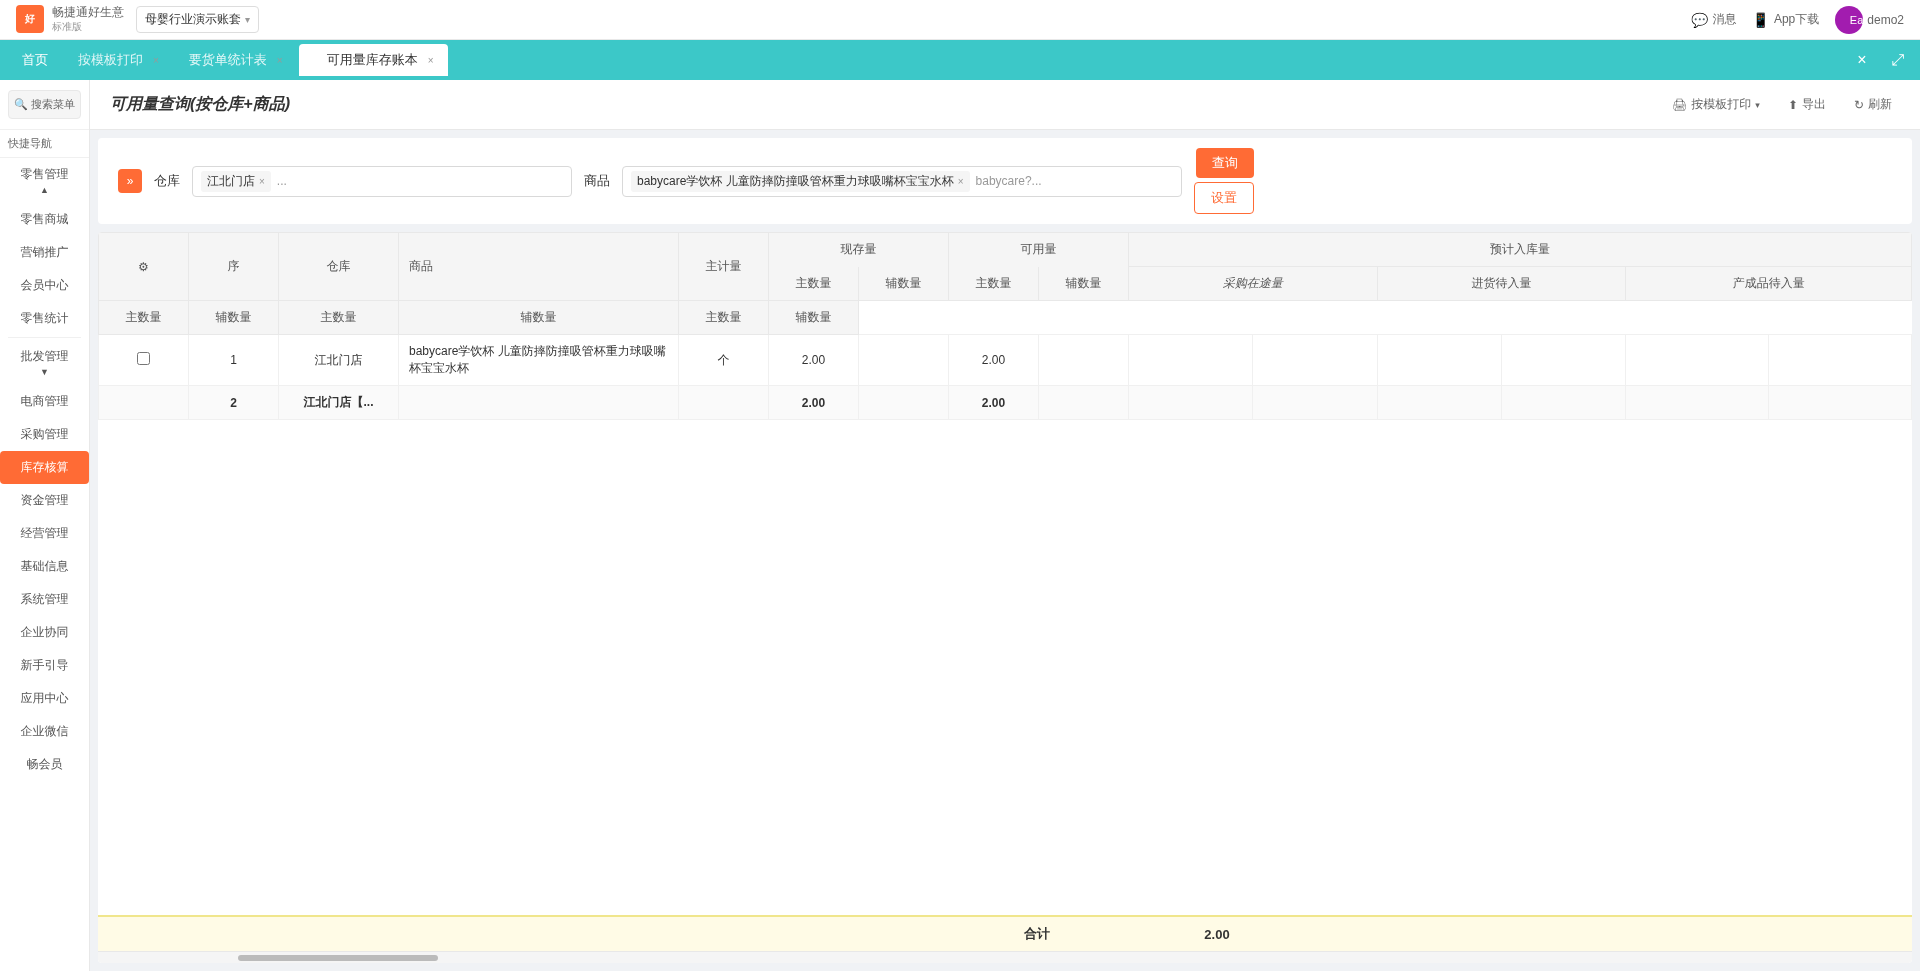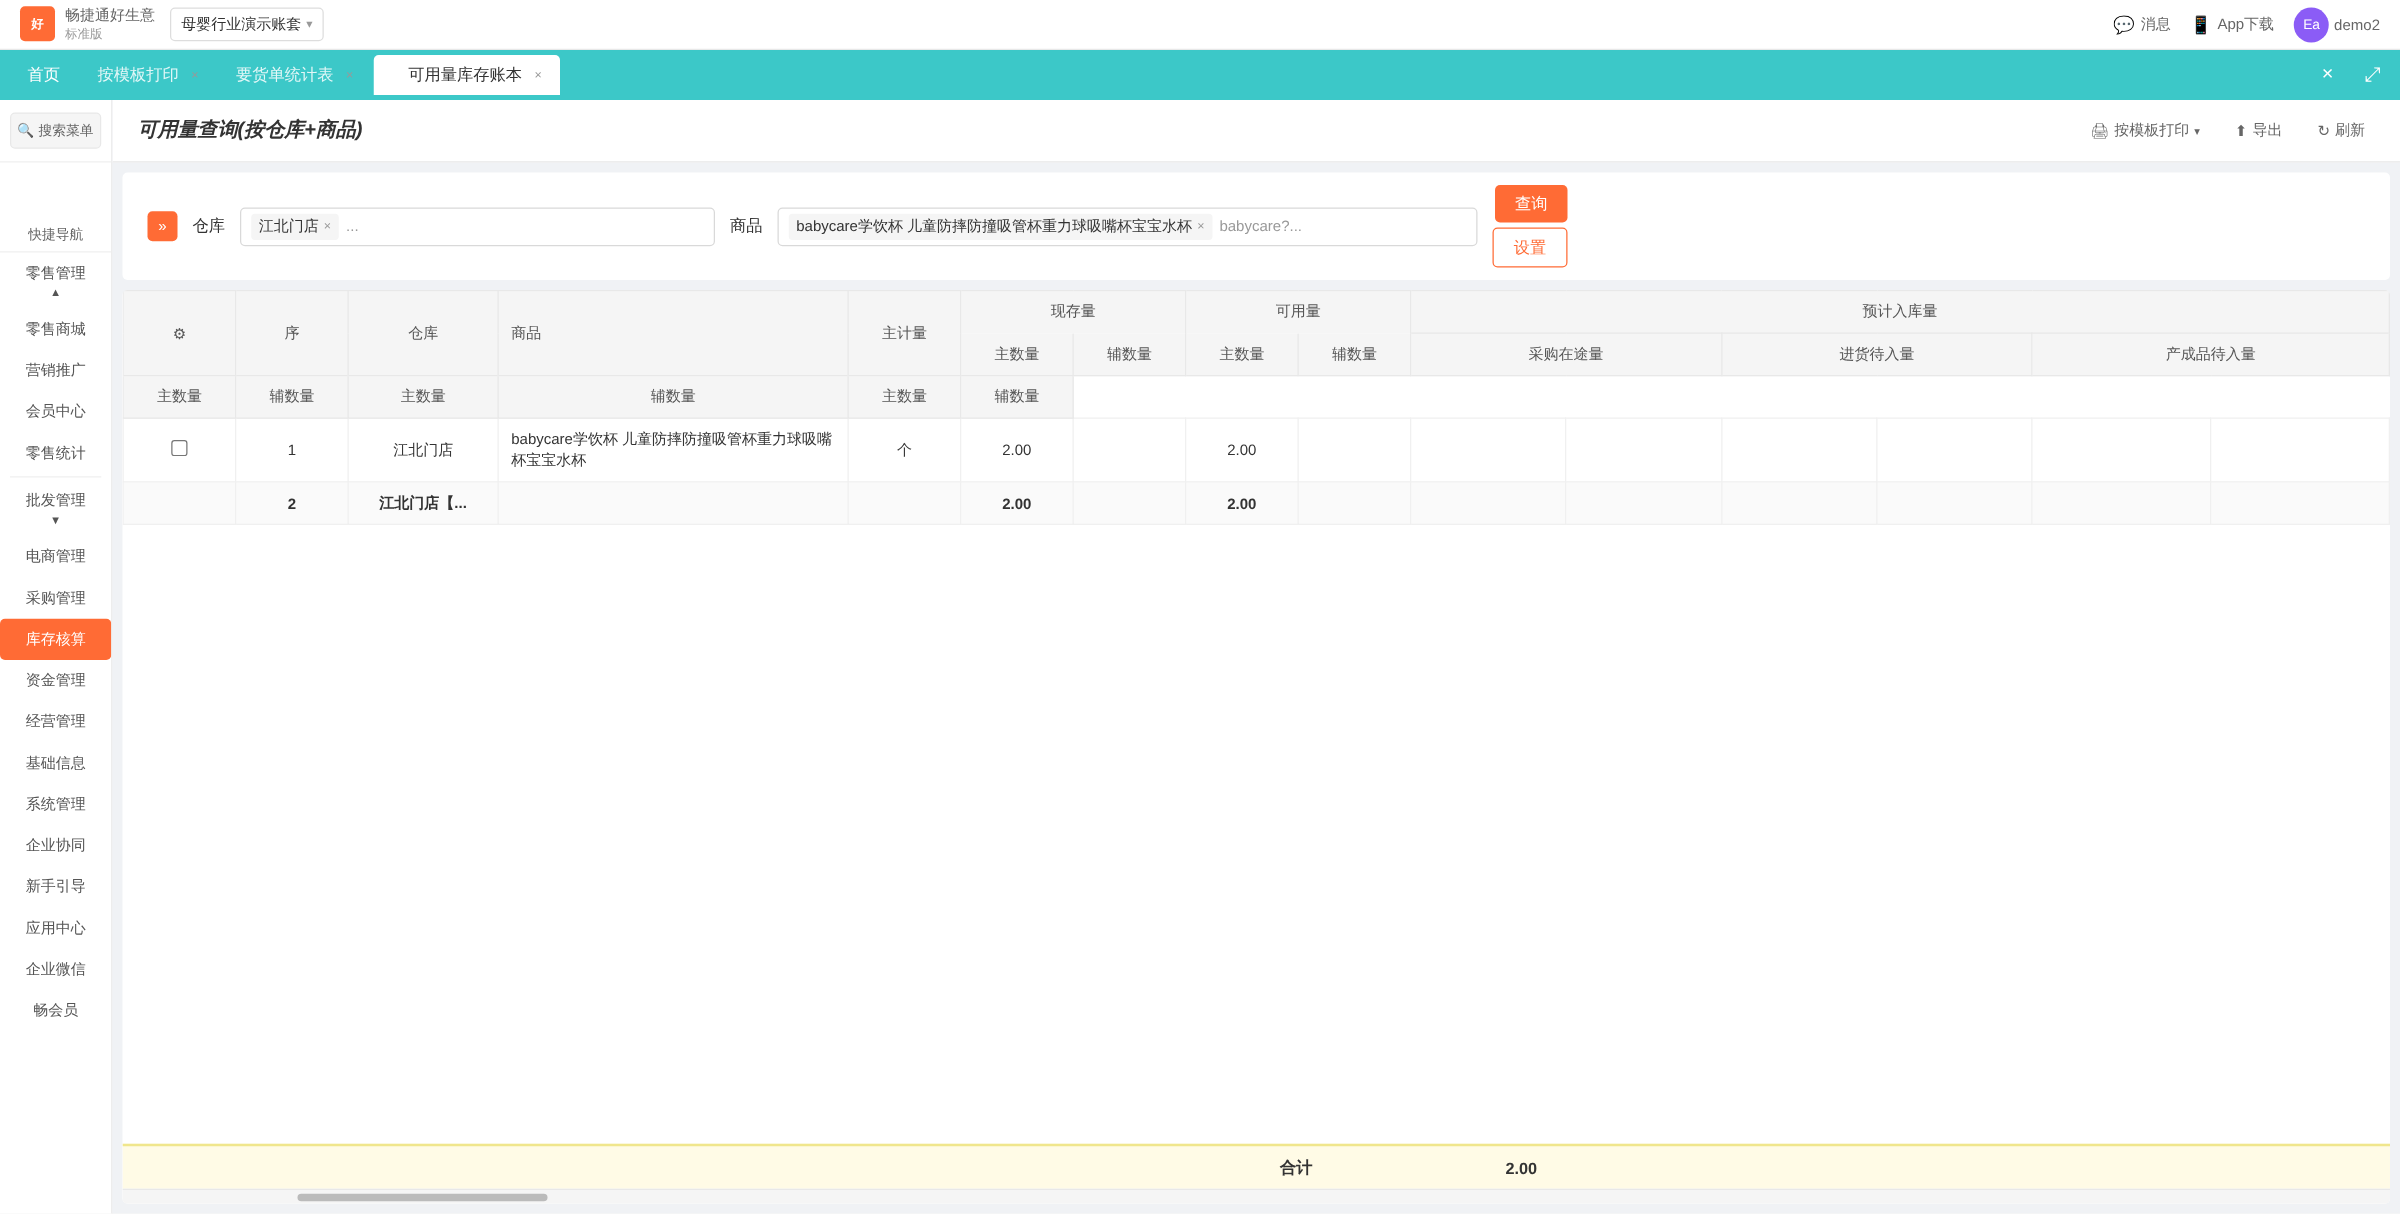--- a/index.html
+++ b/index.html
@@ -8,40 +8,40 @@
     
     .top-bar { height: 40px; background: #fff; display: flex; align-items: center; justify-content: space-between; padding: 0 16px; border-bottom: 1px solid #e8e8e8; flex-shrink: 0; }
     .top-bar-left { display: flex; align-items: center; gap: 12px; }
     .logo-area { display: flex; align-items: center; gap: 8px; }
     .logo-icon { width: 28px; height: 28px; background: #ff6b35; border-radius: 4px; display: flex; align-items: center; justify-content: center; color: white; font-size: 10px; font-weight: bold; }
     .logo-text { font-size: 12px; color: #666; line-height: 1.2; }
     .logo-sub { font-size: 10px; color: #999; }
     .industry-selector { display: flex; align-items: center; gap: 4px; padding: 4px 8px; border: 1px solid #ddd; border-radius: 4px; cursor: pointer; font-size: 12px; color: #333; background: #fff; min-width: 120px; }
     .top-bar-right { display: flex; align-items: center; gap: 16px; }
     .top-btn { display: flex; align-items: center; gap: 4px; font-size: 12px; color: #666; cursor: pointer; }
-    .avatar { width: 28px; height: 28px; border-radius: 50%; background: #8b5cf6; display: flex; align-items: center; justify-content: center; color: white; font-size: 11px; }
+    .avatar { width: 28px; height: 28px; border-radius: 50%; background: #a21caf; display: flex; align-items: center; justify-content: flex-end; color: white; font-size: 11px; }
 
     
     .nav-tabs { height: 40px; background: #3cc8c8; display: flex; align-items: center; padding: 0 8px; gap: 2px; flex-shrink: 0; }
     .nav-tab { height: 32px; padding: 0 14px; display: flex; align-items: center; gap: 6px; border-radius: 4px 4px 0 0; font-size: 13px; cursor: pointer; color: rgba(255,255,255,0.85); position: relative; }
     .nav-tab.active { background: #fff; color: #333; padding-left: 28px; }
     .nav-tab-home { color: white; }
     .tab-close { font-size: 10px; color: #999; cursor: pointer; margin-left: 4px; }
     .nav-tab.active .tab-close { color: #999; }
     .nav-right-icons { margin-left: auto; display: flex; align-items: center; gap: 8px; }
     .nav-icon-btn { color: white; cursor: pointer; font-size: 16px; width: 28px; height: 28px; display: flex; align-items: center; justify-content: center; }
 
     
     .main-layout { display: flex; flex: 1; overflow: hidden; }
 
     
     .sidebar { width: 90px; background: #fff; border-right: 1px solid #e8e8e8; display: flex; flex-direction: column; flex-shrink: 0; }
     .sidebar-search { padding: 10px 8px; border-bottom: 1px solid #f0f0f0; }
     .sidebar-search-btn { width: 100%; padding: 6px 4px; background: #f5f5f5; border: 1px solid #e8e8e8; border-radius: 4px; font-size: 11px; color: #666; text-align: center; cursor: pointer; }
-    .sidebar-nav-btn { padding: 6px 8px; font-size: 11px; color: #666; text-align: center; cursor: pointer; border-bottom: 1px solid #f0f0f0; margin-top: 44px; }
+    .sidebar-nav-btn { padding: 6px 8px; font-size: 11px; color: #666; cursor: pointer; border-bottom: 1px solid #f0f0f0; }
     .sidebar-item { padding: 8px 4px; font-size: 12px; color: #555; text-align: center; cursor: pointer; border-radius: 4px; display: flex; align-items: center; justify-content: center; gap: 2px; flex-direction: column; }
     .sidebar-item.active { background: #ff6b35; color: white; border-radius: 4px; }
     .sidebar-item.has-arrow { justify-content: space-between; padding: 8px 8px; }
     .sidebar-divider { height: 1px; background: #f0f0f0; margin: 2px 8px; }
 
     
     .content-area { flex: 1; display: flex; flex-direction: column; overflow: hidden; background: #f0f2f5; }
     .page-header { background: #fff; padding: 12px 20px; display: flex; align-items: center; justify-content: space-between; border-bottom: 1px solid #e8e8e8; flex-shrink: 0; }
     .page-title { font-size: 16px; font-weight: 600; color: #333; font-style: italic; }
     .page-actions { display: flex; align-items: center; gap: 12px; }
@@ -269,21 +269,21 @@
               <th class="col-unit" rowspan="2">主计量</th>
               <th colspan="2">现存量</th>
               <th colspan="2">可用量</th>
               <th colspan="6">预计入库量</th>
             </tr>
             <tr class="header-sub">
               <th class="col-num-val">主数量</th>
               <th class="col-num-val">辅数量</th>
               <th class="col-num-val">主数量</th>
               <th class="col-num-val">辅数量</th>
-              <th colspan="2" style="background:#f5f5f5;border:1px solid #e8e8e8;text-align:center;">采购在途量</th>
+              <th colspan="2" style="background:#f5f5f5;border:1px solid #e8e8e8;text-align:center;font-style:italic;">采购在途量</th>
               <th colspan="2" style="background:#f5f5f5;border:1px solid #e8e8e8;text-align:center;">进货待入量</th>
               <th colspan="2" style="background:#f5f5f5;border:1px solid #e8e8e8;text-align:center;">产成品待入量</th>
             </tr>
             <tr>
 
               <th class="col-num-val">主数量</th>
               <th class="col-num-val">辅数量</th>
               <th class="col-num-val">主数量</th>
               <th class="col-num-val">辅数量</th>
               <th class="col-num-val">主数量</th>

